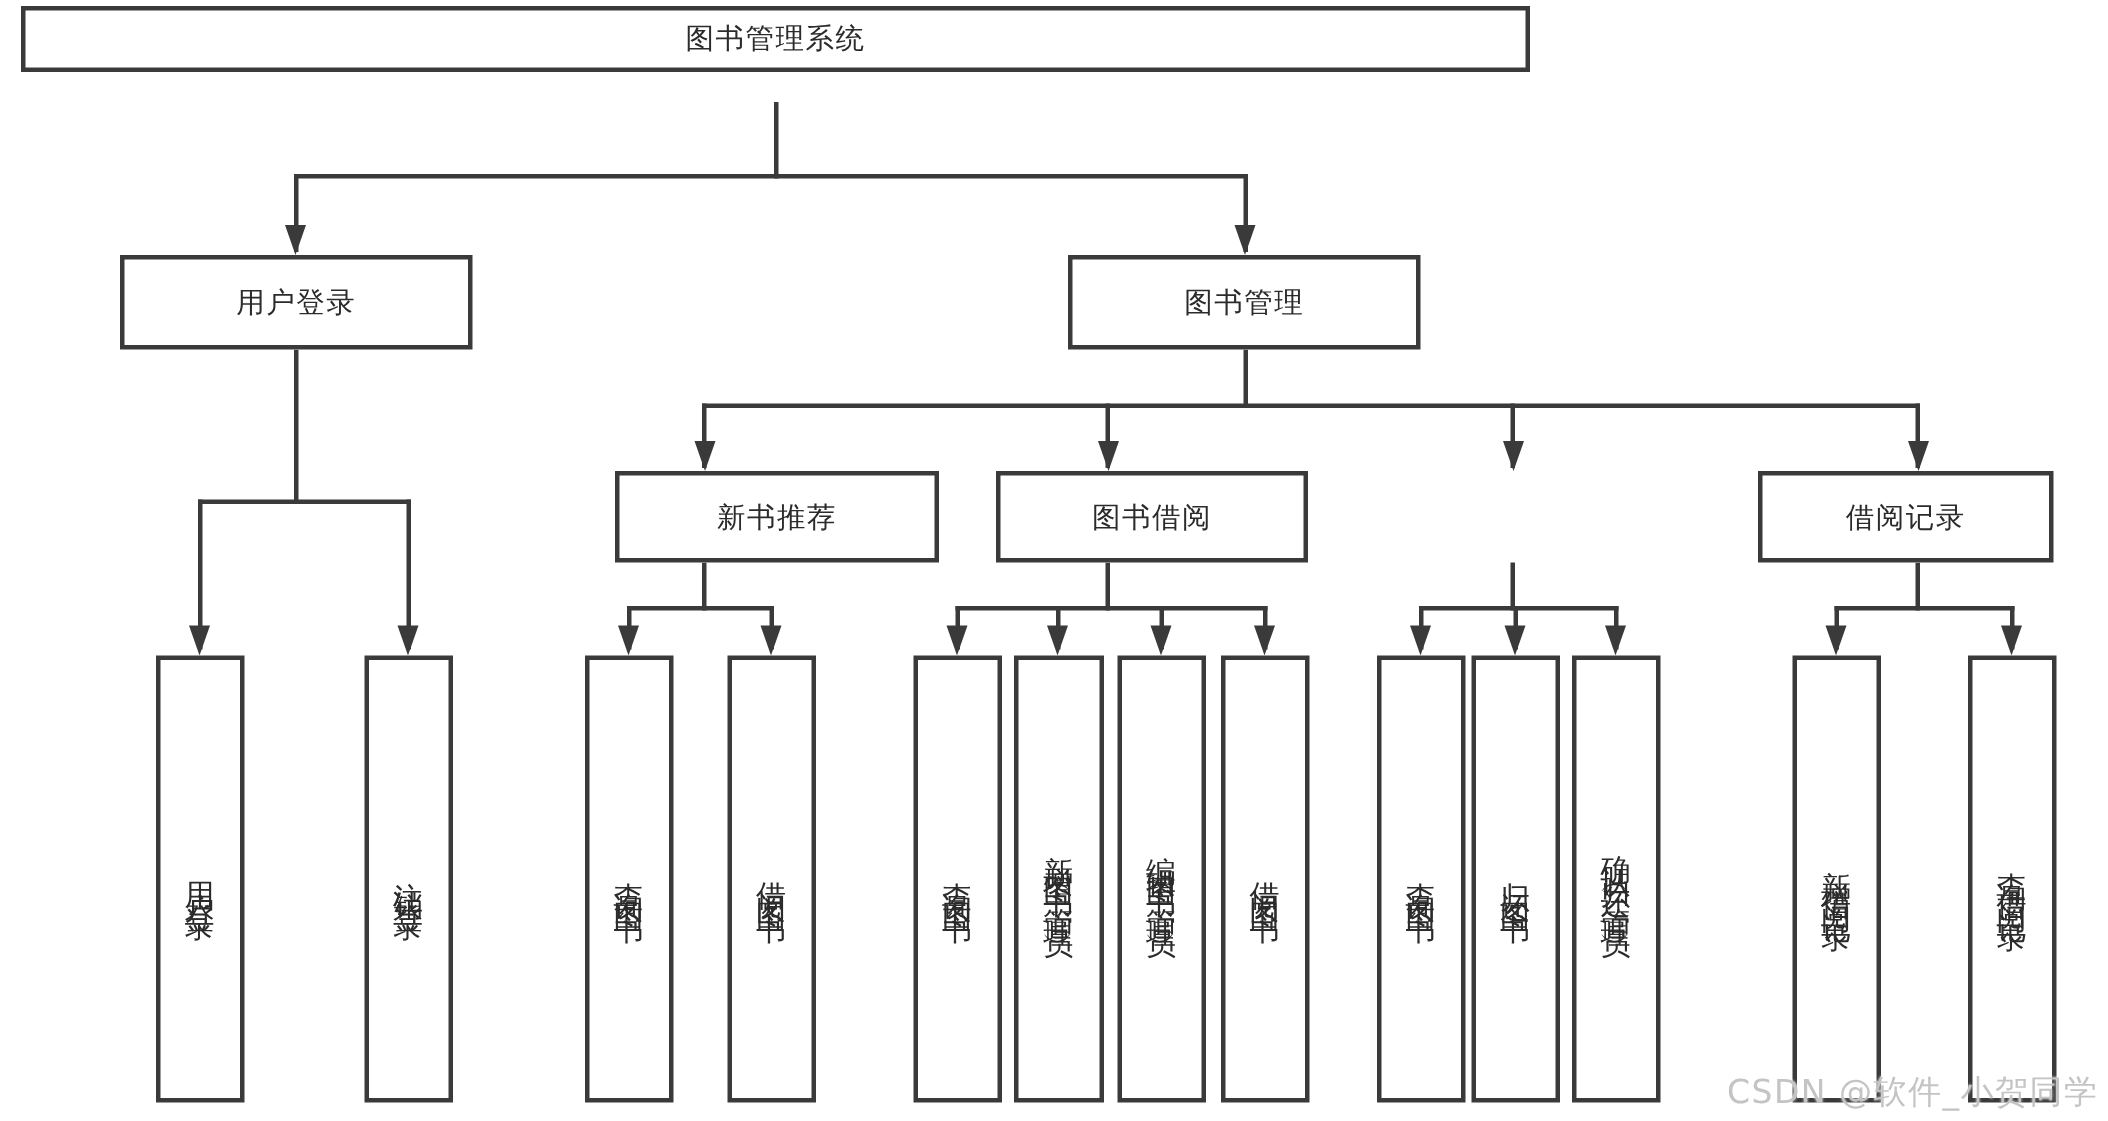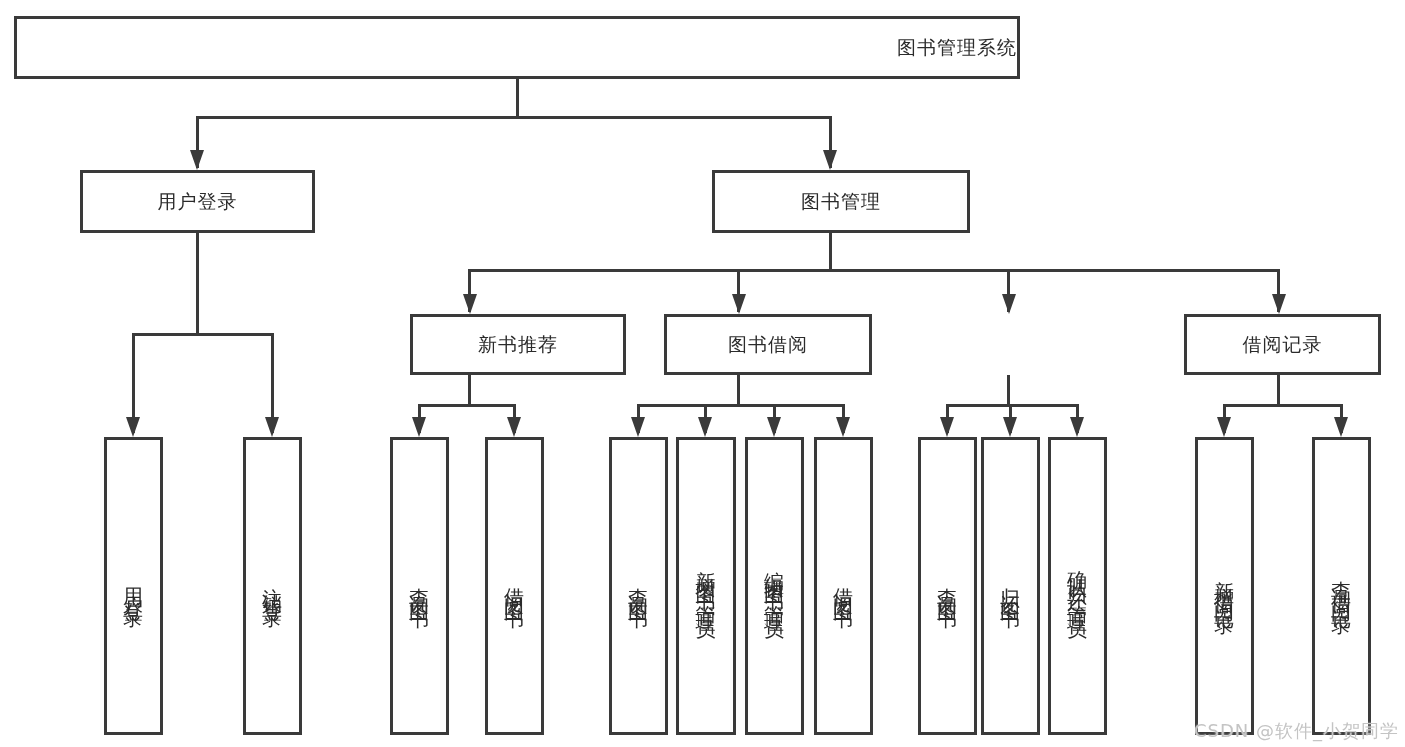--- a/index.html
+++ b/index.html
@@ -18,44 +18,44 @@
   }
   .vline{position:absolute;width:3px;background:#3a3a3a;z-index:1;}
   .hline{position:absolute;height:3px;background:#3a3a3a;z-index:1;}
   .arrow{
     position:absolute;width:0;height:0;z-index:1;
     border-left:7px solid transparent;border-right:7px solid transparent;
     border-top:20px solid #3a3a3a;
   }
   #watermark{
     position:absolute;right:6px;bottom:4px;z-index:5;
-    font-size:18px;color:#c4c4c4;letter-spacing:1px;
+    font-size:22px;color:#c4c4c4;letter-spacing:1px;
     text-shadow:0 0 2px #ffffff;
   }
 </style>
 </head>
 <body>
 
 <div id="stage">
 
-  <div class="box" style="left:14px;top:16px;width:1006px;height:63px;justify-content:flex-end;">
+  <div class="box" style="left:14px;top:4px;width:1006px;height:44px;">
     <span>图书管理系统</span>
   </div>
 
   <div class="vline" style="left:516px;top:68px;height:51px;"></div>
   <div class="hline" style="left:196px;top:116px;width:636px;"></div>
   <div class="vline" style="left:196px;top:116px;height:52px;"></div>
   <div class="arrow" style="left:190px;top:150px;"></div>
   <div class="vline" style="left:829px;top:116px;height:52px;"></div>
   <div class="arrow" style="left:823px;top:150px;"></div>
 
   <div class="box" style="left:80px;top:170px;width:235px;height:63px;">
     <span>用户登录</span>
   </div>
-  <div class="box" style="left:712px;top:170px;width:258px;height:63px;">
+  <div class="box" style="left:712px;top:170px;width:235px;height:63px;">
     <span>图书管理</span>
   </div>
 
   <div class="vline" style="left:196px;top:233px;height:103px;"></div>
   <div class="hline" style="left:132px;top:333px;width:142px;"></div>
   <div class="vline" style="left:132px;top:333px;height:100px;"></div>
   <div class="arrow" style="left:126px;top:417px;"></div>
   <div class="vline" style="left:271px;top:333px;height:100px;"></div>
   <div class="arrow" style="left:265px;top:417px;"></div>
 
@@ -69,21 +69,21 @@
   <div class="arrow" style="left:1002px;top:294px;"></div>
   <div class="vline" style="left:1277px;top:269px;height:43px;"></div>
   <div class="arrow" style="left:1272px;top:294px;"></div>
 
   <div class="box" style="left:362px;top:314px;width:216px;height:61px;margin-left:48px;">
     <span>新书推荐</span>
   </div>
   <div class="box" style="left:664px;top:314px;width:208px;height:61px;">
     <span>图书借阅</span>
   </div>
-  <div class="box" style="left:1172px;top:314px;width:197px;height:61px;margin-left:12px;">
+  <div class="box" style="left:1172px;top:314px;width:197px;height:61px;">
     <span>借阅记录</span>
   </div>
 
   <div class="vline" style="left:468px;top:375px;height:32px;"></div>
   <div class="hline" style="left:418px;top:404px;width:98px;"></div>
   <div class="vline" style="left:418px;top:404px;height:29px;"></div>
   <div class="arrow" style="left:412px;top:417px;"></div>
   <div class="vline" style="left:513px;top:404px;height:29px;"></div>
   <div class="arrow" style="left:507px;top:417px;"></div>
 

